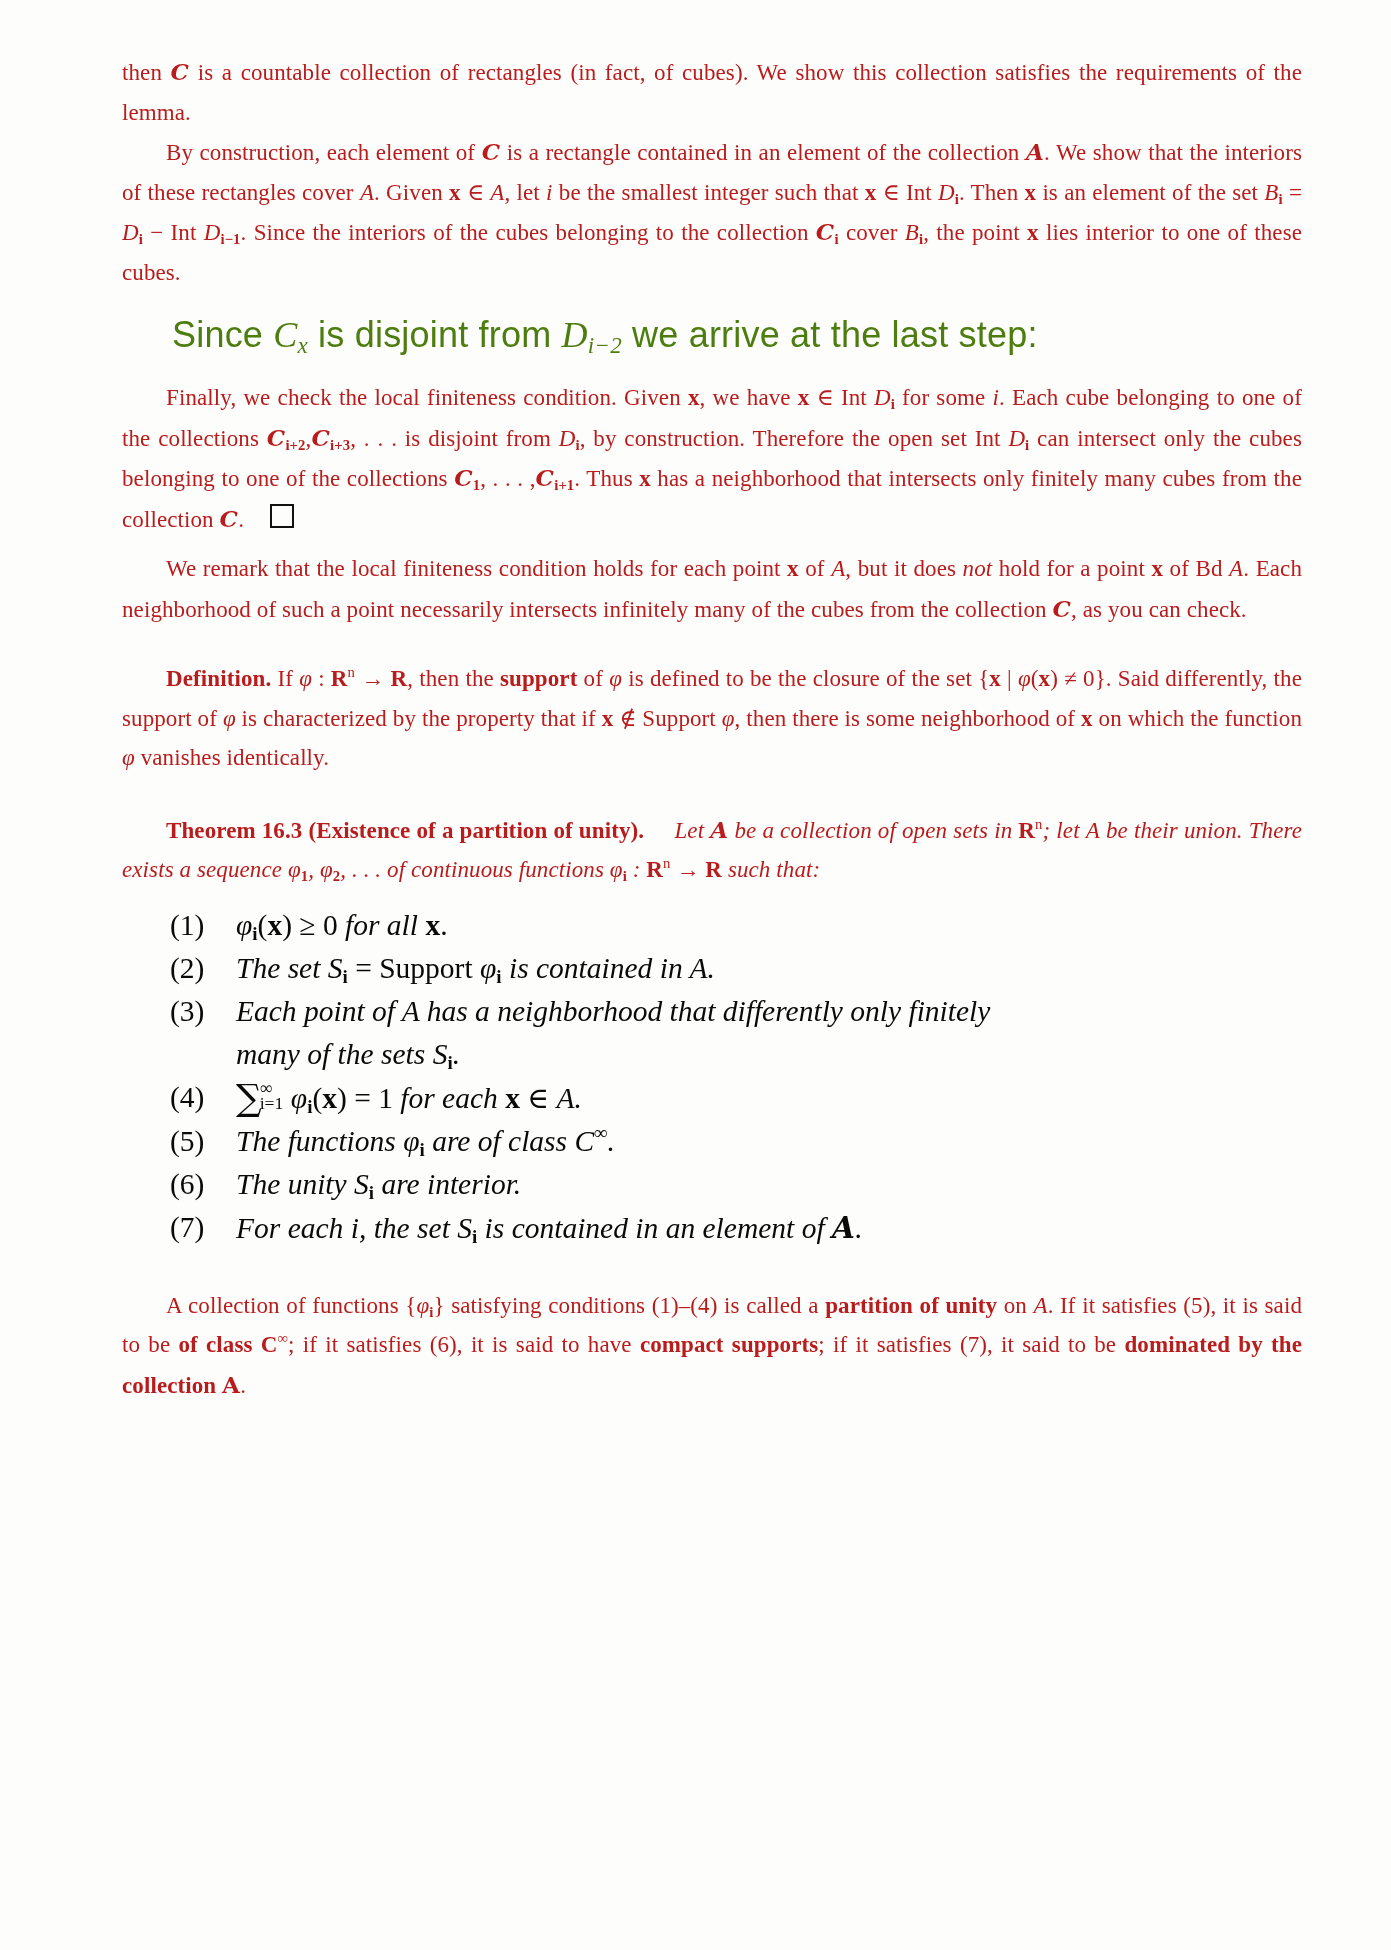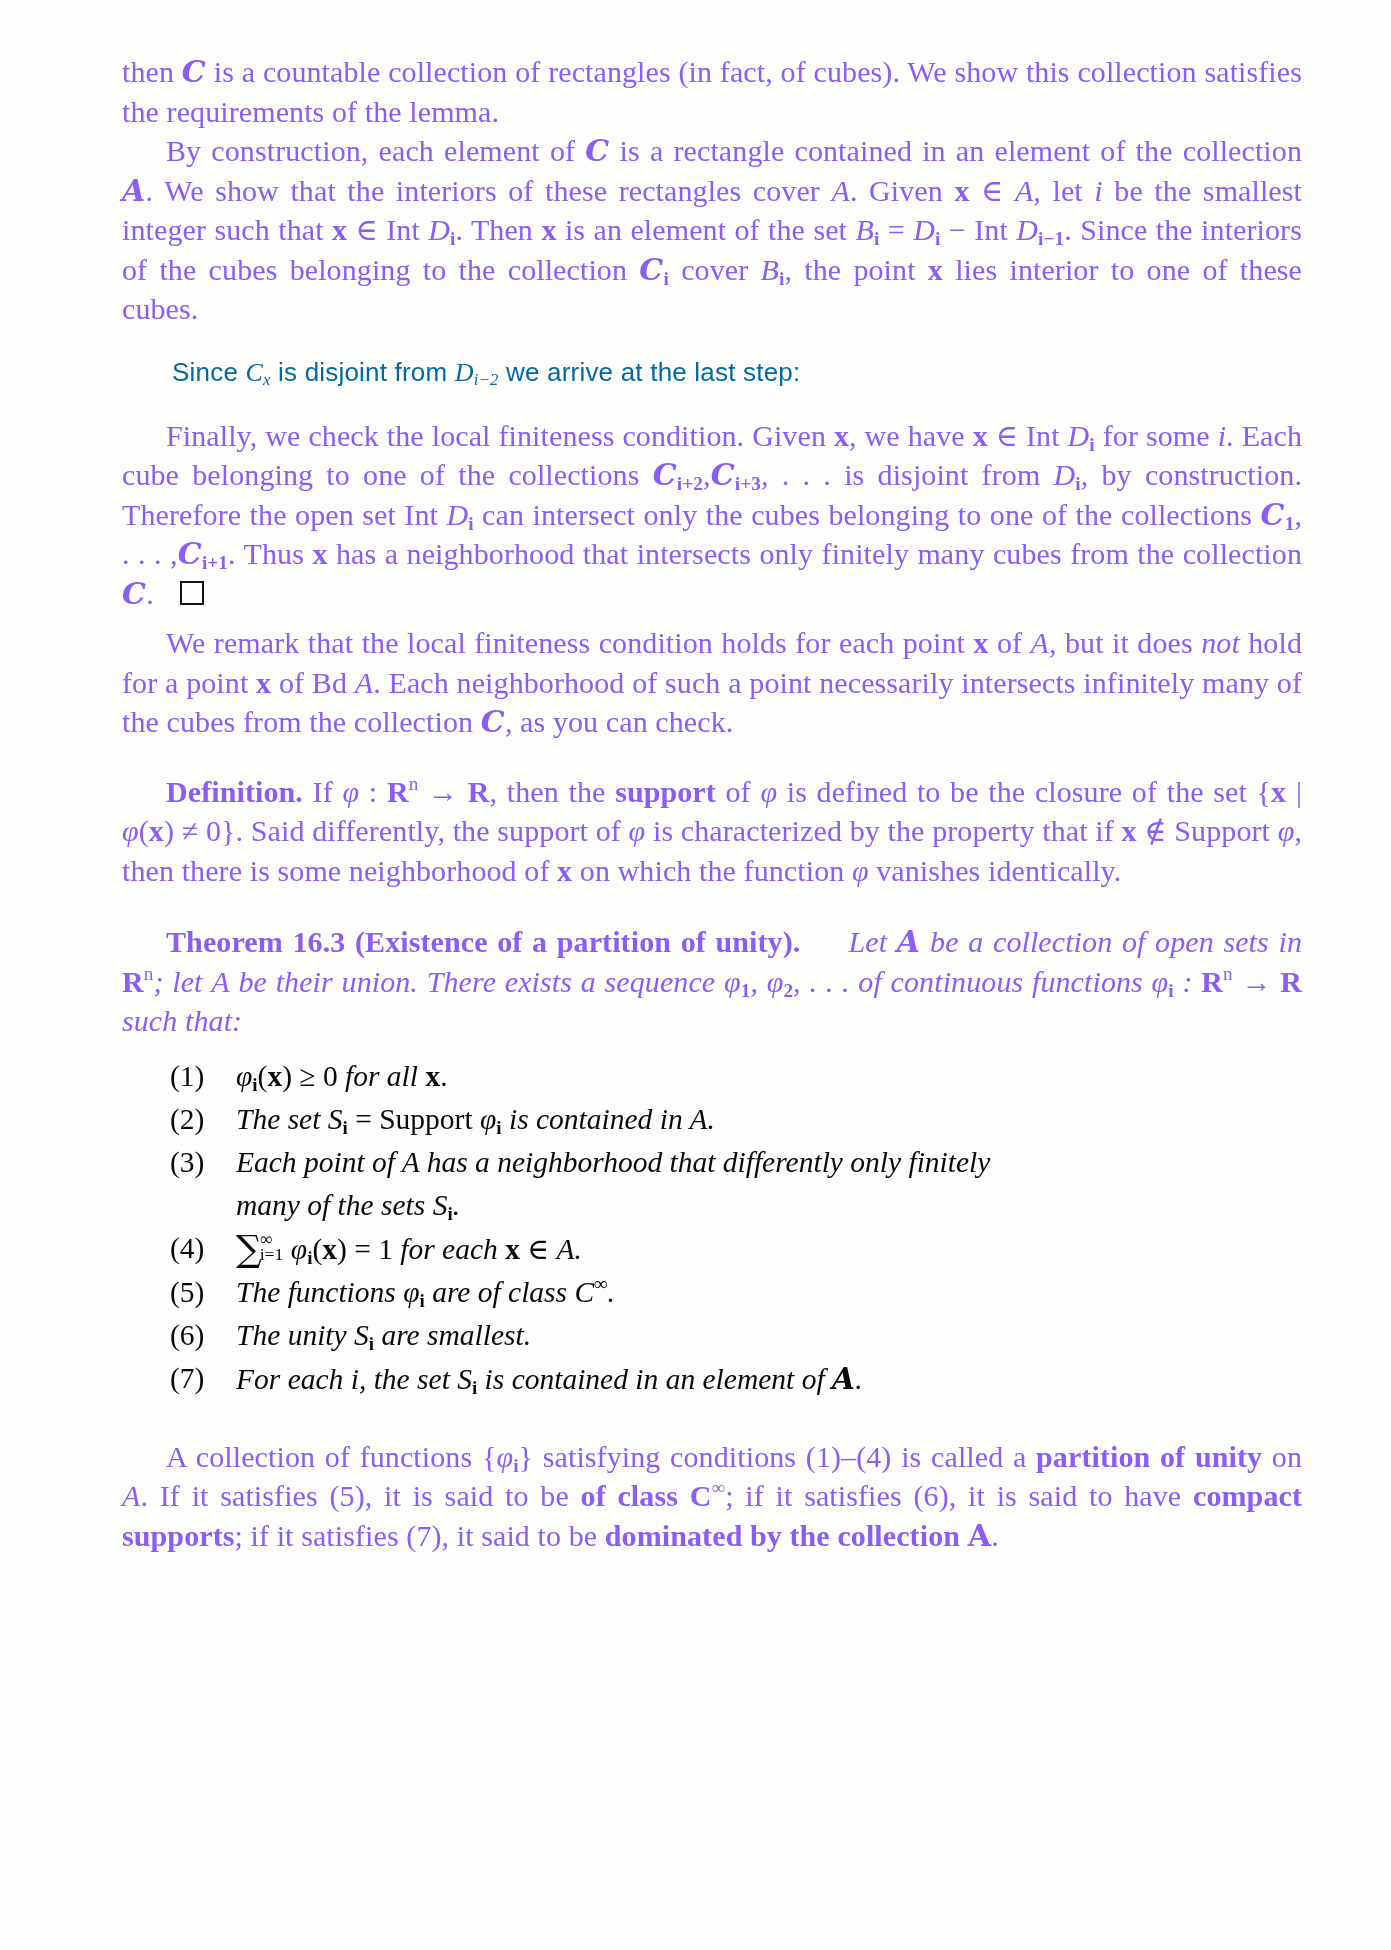--- a/index.html
+++ b/index.html
@@ -27,46 +27,46 @@
   .col {
     position: absolute;
     left: 122px;
     top: 52px;
     width: 1180px;
   }
 
   
   .bodytext {
     font-family: "Liberation Serif", "DejaVu Serif", serif;
-    font-size: 30px;
+    font-size: 23px;
     line-height: 39.5px;
     text-align: justify;
     text-align-last: left;
     letter-spacing: 0.1px;
-    color: #8b5cf6;
+    color: #b91c1c;
   }
   .bodytext p {
     margin: 0;
   }
   .indent {
     text-indent: 44px;
   }
   .gap-before {
     margin-top: 26px !important;
   }
   .gap-lg {
     margin-top: 62px !important;
   }
 
   
   .annot {
     font-family: "Liberation Sans", "DejaVu Sans", sans-serif;
-    font-size: 26px;
+    font-size: 36px;
     line-height: 34px;
-    color: #0369a1;
+    color: #4d7c0f;
     letter-spacing: 0.2px;
   }
   .annot.ind {
     margin-left: 50px;
   }
 
   
   .mi {            
     font-style: italic;
     font-family: "Liberation Serif", "DejaVu Serif", serif;
@@ -222,21 +222,21 @@
       <li>
         <span class="num">(4)</span>
         <span class="sumop">∑</span><span class="sumlim"><i class="top">∞</i><i>i=1</i></span> <span class="mi">φ</span><sub class="subb">i</sub><span class="op">(</span><span class="bx">x</span><span class="op">) = 1</span> <span>for each</span> <span class="bx">x</span><span class="op"> ∈ </span><span class="mi">A</span><span>.</span>
       </li>
       <li>
         <span class="num">(5)</span>
         <span>The functions </span><span class="mi">φ</span><sub class="subb">i</sub><span> are of class </span><span class="mi">C</span><sup>∞</sup><span>.</span>
       </li>
       <li>
         <span class="num">(6)</span>
-        <span>The unity </span><span class="mi">S</span><sub class="subb">i</sub><span> are smallest.</span>
+        <span>The unity </span><span class="mi">S</span><sub class="subb">i</sub><span> are interior.</span>
       </li>
       <li>
         <span class="num">(7)</span>
         <span>For each </span><span class="mi">i</span><span>, the set </span><span class="mi">S</span><sub class="subb">i</sub><span> is contained in an element of </span><span class="cal">A</span><span>.</span>
       </li>
     </ol>
 
     <div class="bodytext" style="margin-top:36px">
       <p class="indent">
         <span>A collection of functions {</span><span class="mi">φ</span><sub class="subb">i</sub><span>} satisfying conditions (1)–(4) is called a </span><span class="thm-bold">partition of unity</span><span> on </span><span class="mi">A</span><span>. If it satisfies (5), it is said to be </span><span class="thm-bold">of class </span><span class="mi thm-bold">C</span><sup>∞</sup><span>; if it satisfies (6), it is said to have </span><span class="thm-bold">compact supports</span><span>; if it satisfies (7), it said to be </span><span class="thm-bold">dominated by the collection </span><span class="cal thm-bold">A</span><span>.</span>

